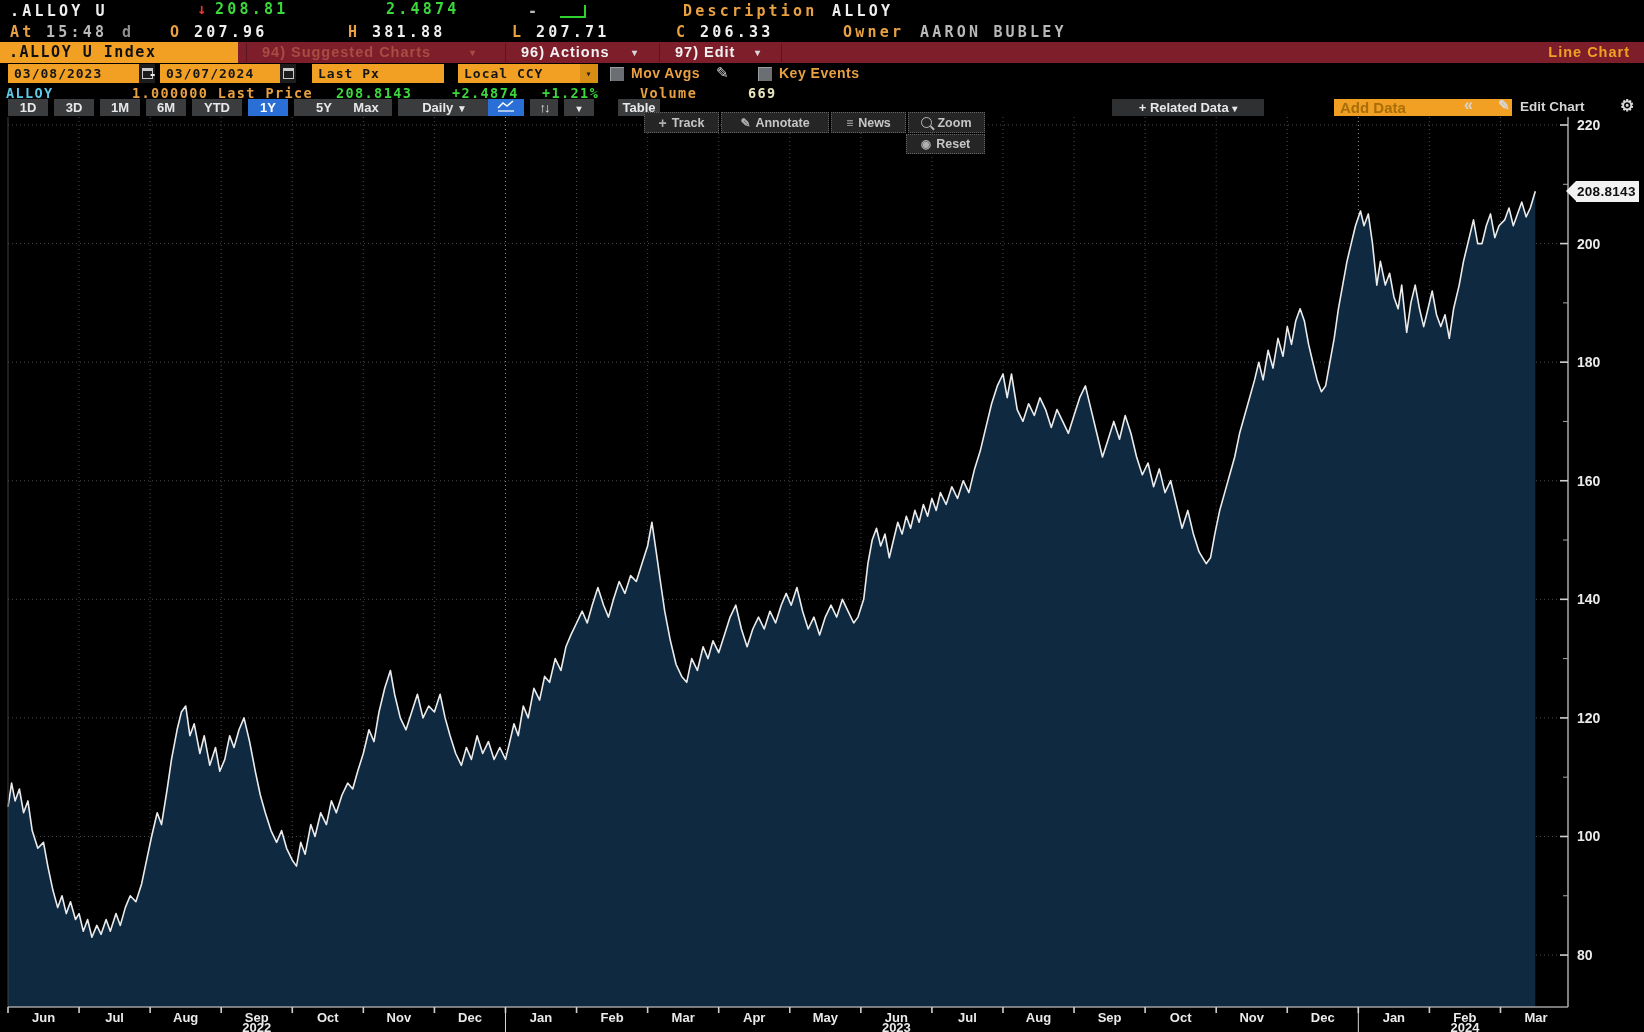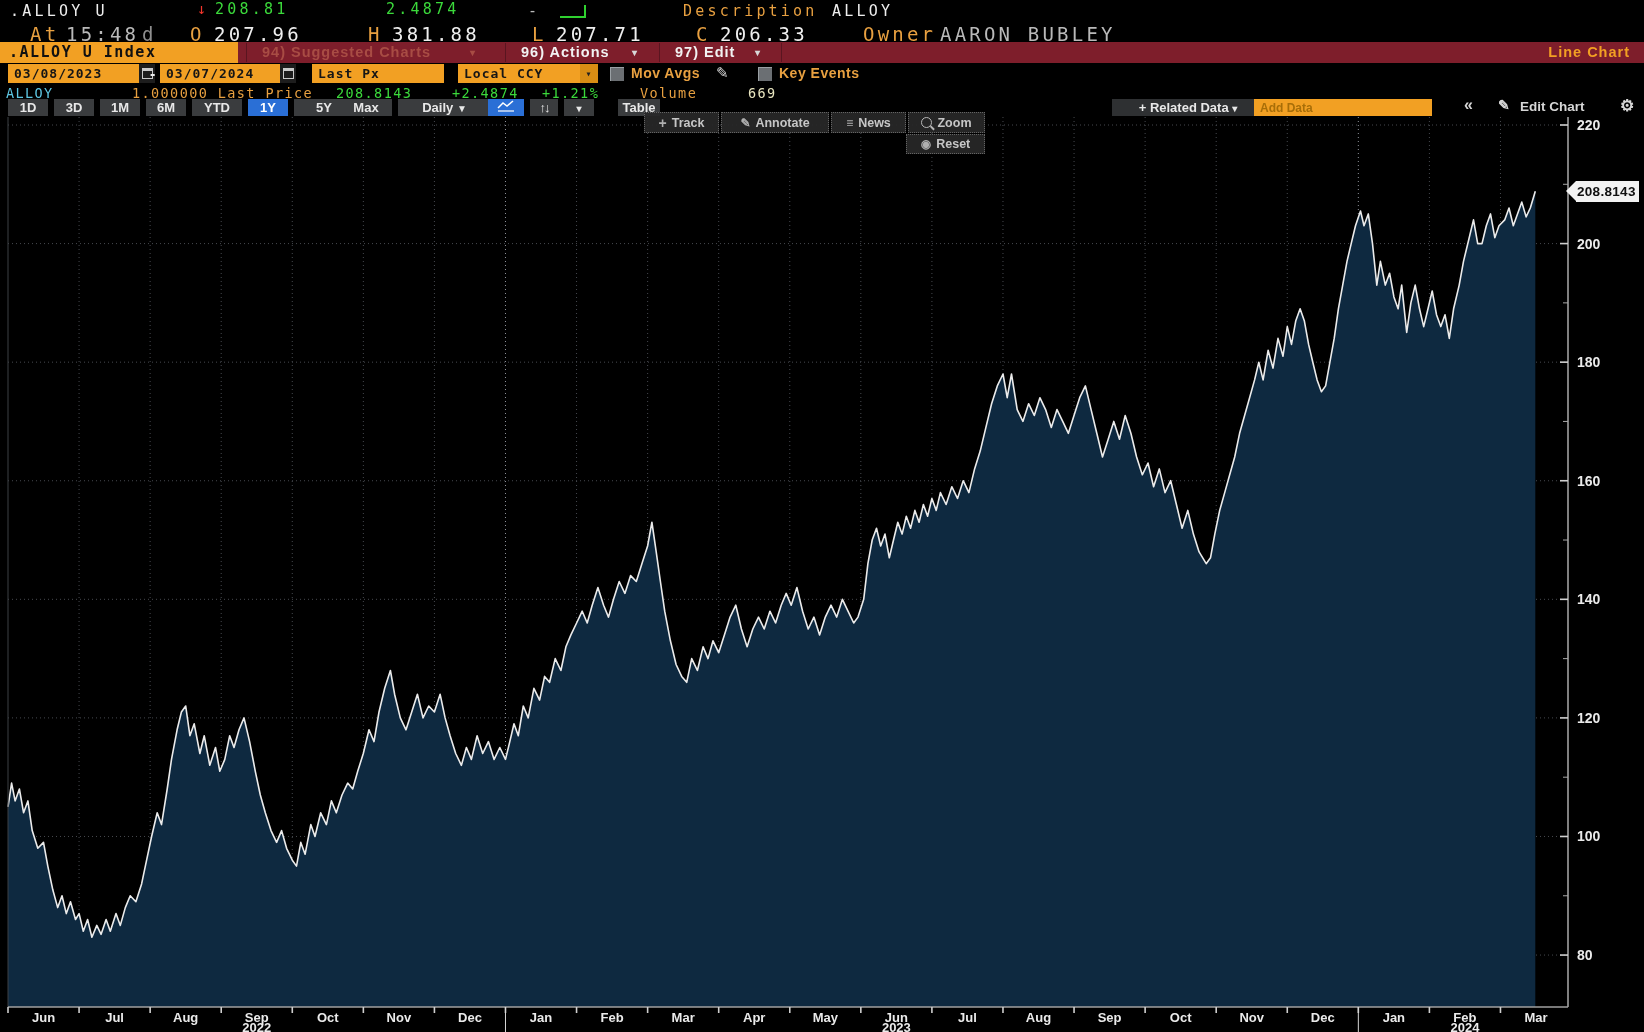--- a/index.html
+++ b/index.html
@@ -1,23 +1,23 @@
 <!DOCTYPE html>
 <html><head>
 <meta charset="utf-8">
 <style>
   html,body{margin:0;padding:0;background:#000;}
   body{width:1644px;height:1032px;position:relative;overflow:hidden;
        font-family:"Liberation Sans",sans-serif;color:#e6e6e6;}
-  .mono{font-family:"DejaVu Sans Mono","Liberation Mono",monospace;font-weight:400;}
+  .mono{font-family:"DejaVu Sans Mono","Liberation Mono",monospace;font-weight:700;}
   .abs{position:absolute;white-space:nowrap;}
 
   
   .row1 .abs{letter-spacing:3.2px;font-size:15px;}
-  .row2 .abs{letter-spacing:3.2px;font-size:19px;margin-left:20px;}
+  .row2 .abs{letter-spacing:3.2px;font-size:15px;}
   .org{color:#e8a040;} .wht{color:#eeeeee;} .gry{color:#b9b9b9;} .dgry{color:#8f8f8f;}
   .grn{color:#3bd93b;} .cyn{color:#5fc8e4;} .red{color:#f4352b;}
   .big{font-size:18px;letter-spacing:3.4px;}
   .corner{width:24px;height:11px;border-right:2px solid #2fd12f;border-bottom:2px solid #2fd12f;}
 
   
   .tabbar{position:absolute;top:42px;left:0;width:1644px;height:21px;background:#7e1e2b;}
   .tab-active{position:absolute;left:0;top:0;width:238px;height:21px;background:#f2a023;color:#111;
               font-weight:700;font-size:15px;line-height:21px;padding-left:9px;box-sizing:border-box;
               letter-spacing:1.5px;font-family:"DejaVu Sans Mono",monospace;}
@@ -37,23 +37,23 @@
   .pencil{color:#d8d8d8;font-size:15px;}
 
   
   .row5 .abs{letter-spacing:1.4px;font-size:13.5px;top:85px;}
 
   
   .tbtn{position:absolute;top:99px;height:17px;background:#3a3c3e;color:#e8e8e8;
         font-weight:700;font-size:13px;line-height:17px;text-align:center;cursor:default;}
   .tbtn.active{background:#2a6fd6;color:#fff;}
   .caret{font-size:10px;}
-  .adddata{position:absolute;left:1254px;top:99px;width:166px;height:17px;background:#f2a023;
+  .adddata{position:absolute;left:1334px;top:99px;width:166px;height:17px;background:#f2a023;
            border:none;outline:none;font-family:"Liberation Sans",sans-serif;
-           font-weight:700;font-size:12px;color:#000000;padding:0 6px;}
+           font-weight:700;font-size:15px;color:#000000;padding:0 6px;}
   .adddata::placeholder{color:#a86e08;opacity:1;}
   .ticon{position:absolute;top:97px;color:#d6d6d6;font-weight:700;}
 
   
   #chart-region{position:absolute;left:0;top:117px;width:1644px;height:915px;}
   svg text{font-family:"Liberation Sans",sans-serif;font-weight:700;}
   .grid{stroke:#46494f;stroke-width:1;stroke-dasharray:1 3;fill:none;}
   .grid.sep{stroke:#8f929a;}
   .axis{stroke:#a0a0a0;stroke-width:1.6;}
   .axis-dim{stroke:#3d4045;stroke-width:1;}

